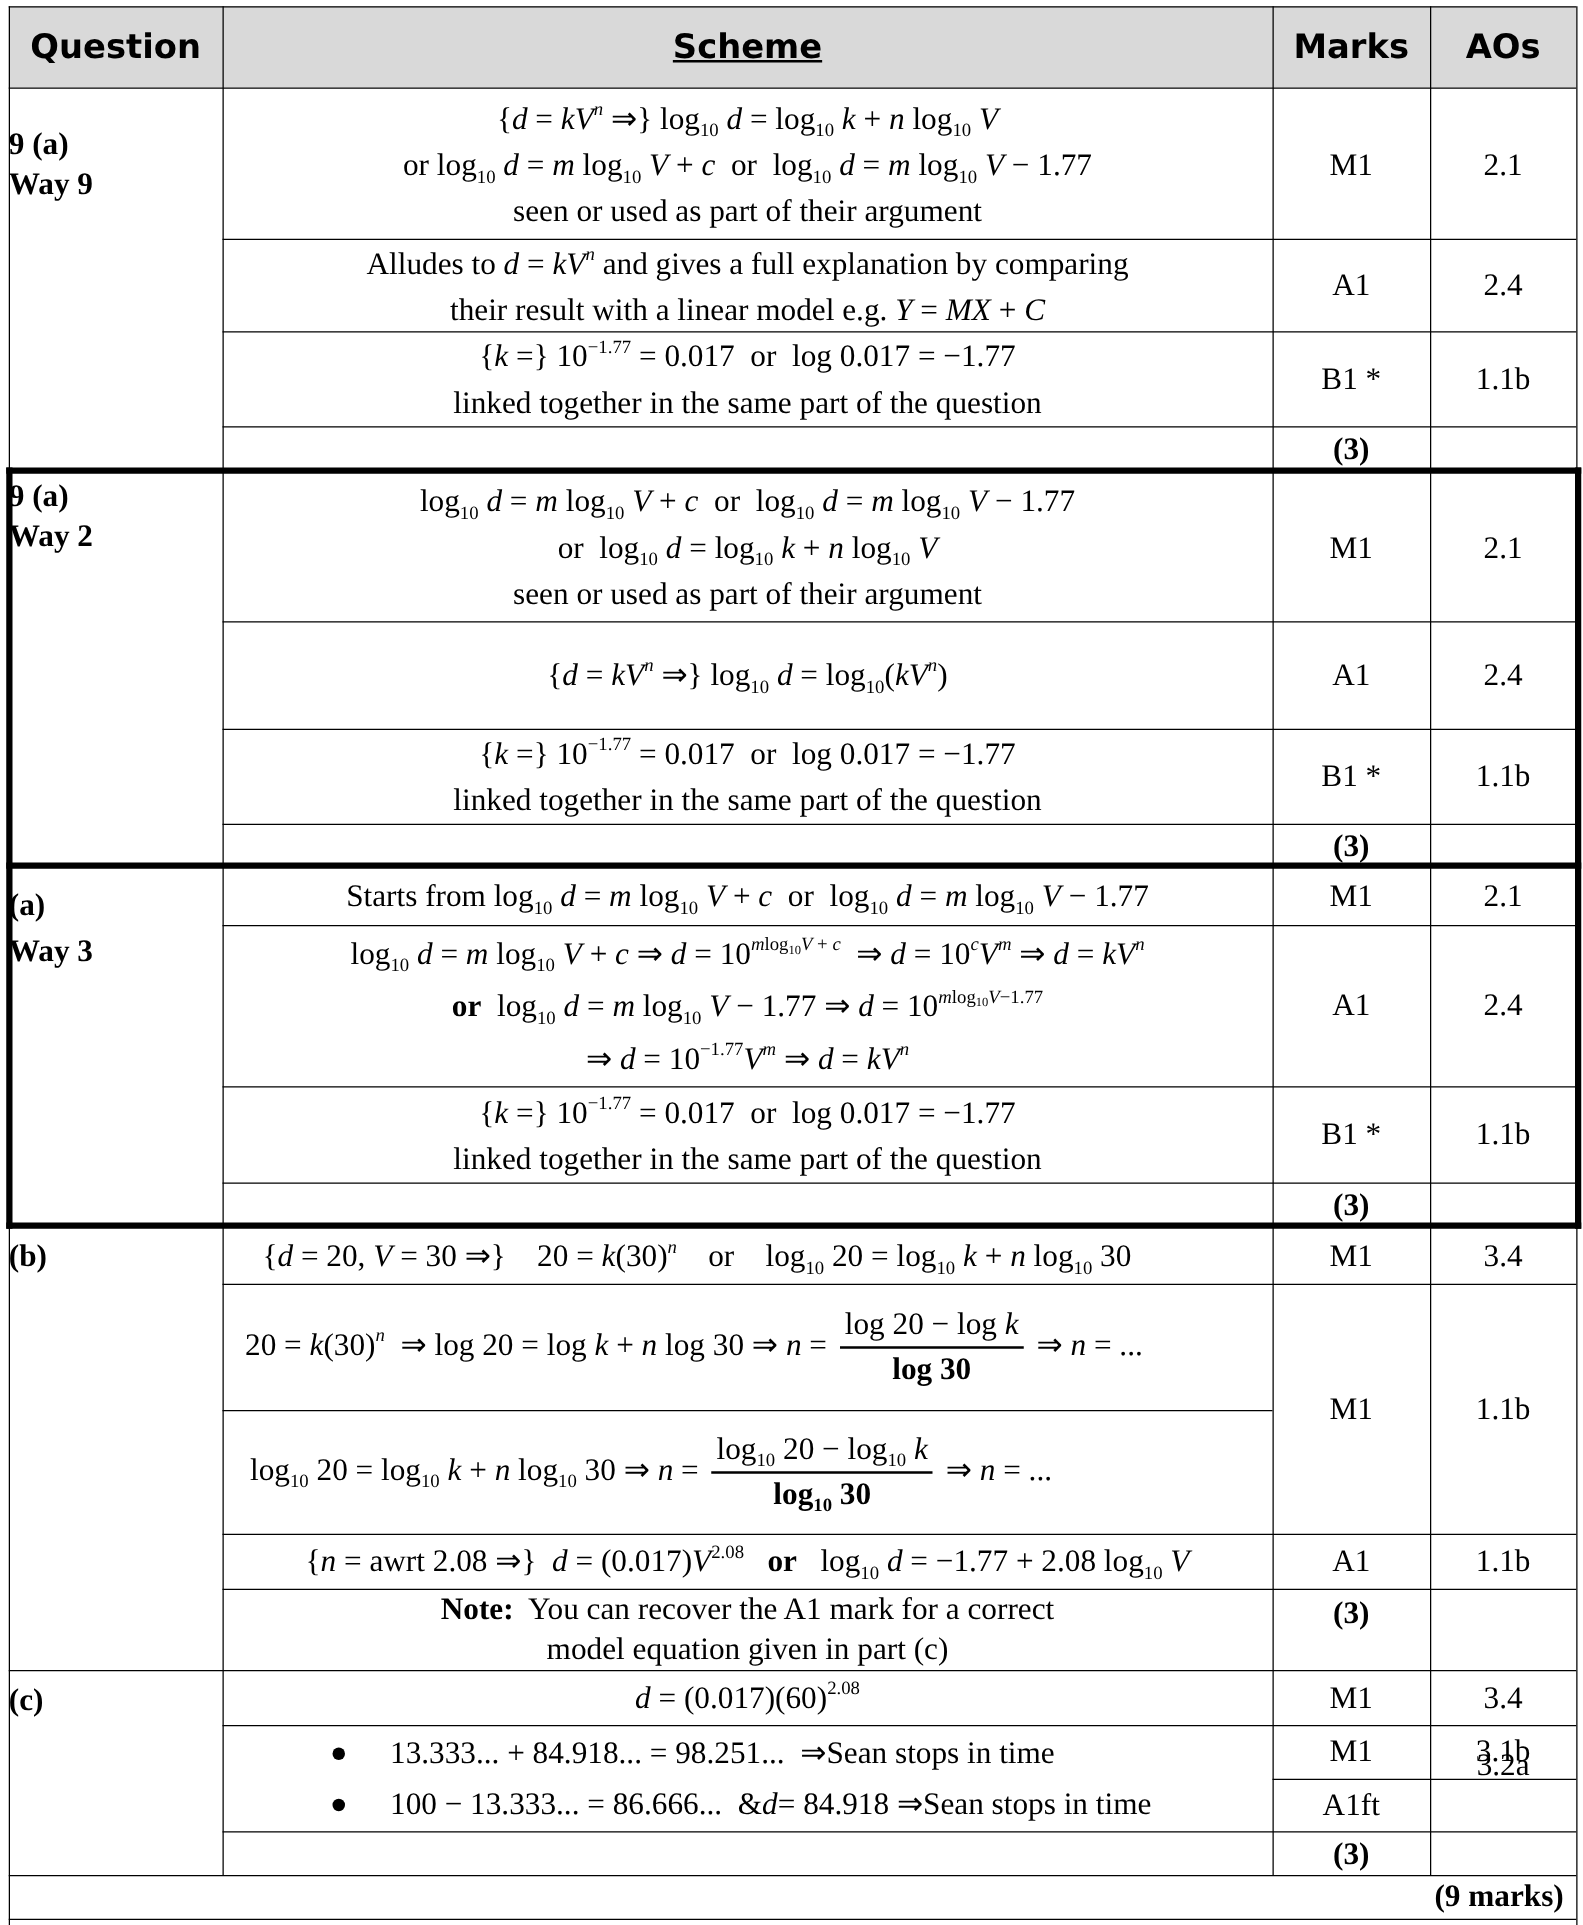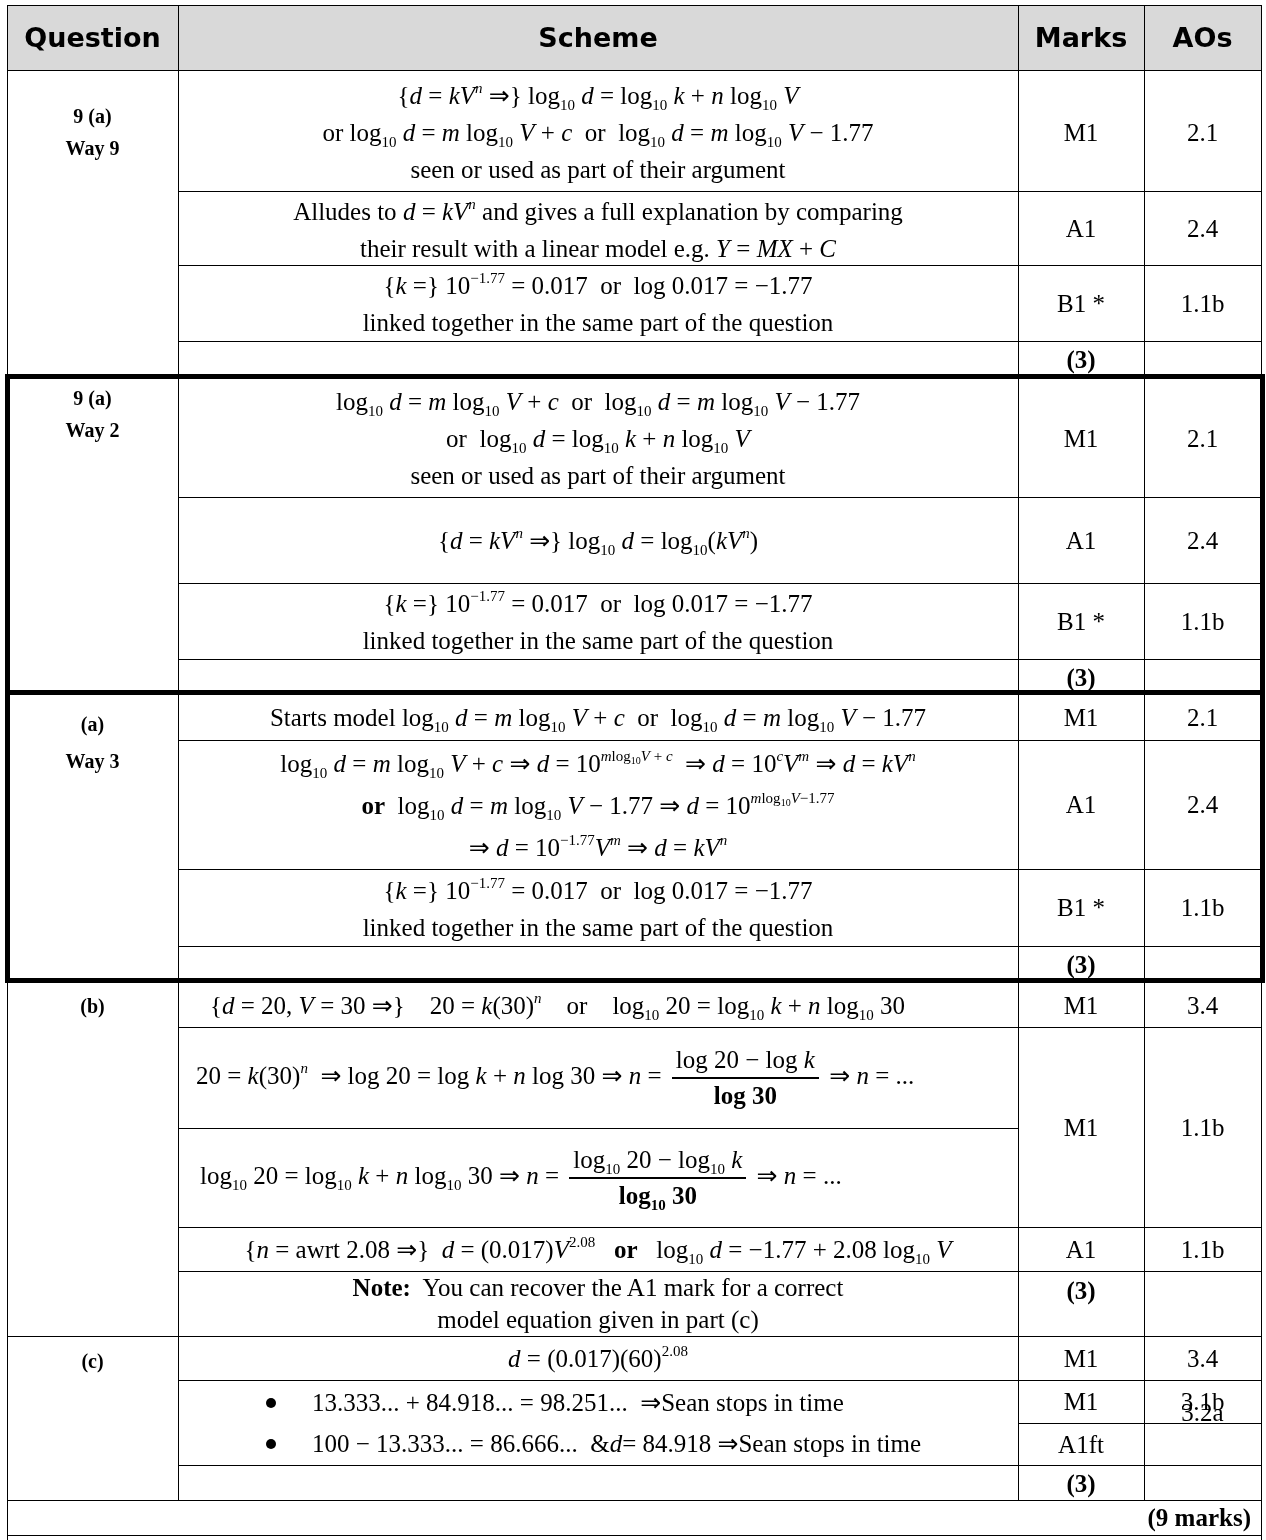--- a/index.html
+++ b/index.html
@@ -7,37 +7,37 @@
          font-family:"Liberation Serif", serif; color:#000; }
   .hline { position:absolute; height:1px; background:#000; }
   .vline { position:absolute; width:1px; background:#000; }
   .thick-h { position:absolute; height:5px; background:#000; }
   .thick-v { position:absolute; width:5px; background:#000; }
   .hdr-bg { position:absolute; left:7px; top:5px; width:1254px; height:65px; background:#d9d9d9; }
   .hdr { position:absolute; top:5px; height:65px; display:flex; align-items:center; justify-content:center;
          font-family:"DejaVu Sans", sans-serif; font-weight:bold; font-size:27px; }
   .cell { position:absolute; display:flex; flex-direction:column; align-items:center; justify-content:center;
           font-size:25px; line-height:37px; text-align:center; white-space:nowrap; }
-  .qcell { position:absolute; font-weight:bold; font-size:20px; line-height:32px; text-align:center; }
+  .qcell { position:absolute; font-weight:bold; font-size:25px; line-height:32px; }
   i { font-style:italic; }
   sub { font-size:15px; vertical-align:-6px; line-height:0; }
   sup { font-size:15px; vertical-align:11px; line-height:0; }
   .frac { display:inline-flex; flex-direction:column; align-items:center; vertical-align:middle; margin:0 4px; }
   .frac .num { border-bottom:2px solid #000; padding:0 4px; line-height:34px; }
   .frac .den { line-height:34px;font-weight:bold; }
   .bold { font-weight:bold; }
   .bullet-line { display:flex; align-items:center; }
   .bullet { display:inline-block; width:10px; height:10px; border-radius:50%; background:#000; margin-right:36px; }
 </style>
 </head>
 <body>
 
 <div class="hdr-bg"></div>
 <div class="hdr" style="left:7px;width:171px;">Question</div>
-<div class="hdr" style="left:178px;width:840px;">Scheme</div>
+<div class="hdr" style="left:178px;width:840px;text-decoration:underline;">Scheme</div>
 <div class="hdr" style="left:1018px;width:126px;">Marks</div>
 <div class="hdr" style="left:1144px;width:117px;">AOs</div>
 
 <div>
   <div class="hline" style="left:7px;top:5px;width:1254px;"></div>
   <div class="hline" style="left:7px;top:70px;width:1254px;"></div>
 
   <div class="vline" style="left:7px;top:5px;height:1535px;"></div>
   <div class="vline" style="left:1261px;top:5px;height:1535px;"></div>
   <div class="vline" style="left:178px;top:5px;height:1495px;"></div>
@@ -126,21 +126,21 @@
 </div>
 <div class="cell" style="left:1018px;top:583px;width:126px;height:76px;">B1 *</div>
 <div class="cell" style="left:1144px;top:583px;width:117px;height:76px;">1.1b</div>
 <div class="cell bold" style="left:1018px;top:659px;width:126px;height:36px;">(3)</div>
 
 <div class="qcell" style="left:7px;top:706px;width:171px;line-height:37px;">
   <div>(a)</div>
     <div>Way 3</div>
 </div>
 <div class="cell" style="left:178px;top:695px;width:840px;height:45px;">
-  <div><span>Starts model</span> log<sub>10</sub> <i>d</i> = <i>m</i> log<sub>10</sub> <i>V</i> + <i>c</i> &nbsp;<span>or</span>&nbsp; log<sub>10</sub> <i>d</i> = <i>m</i> log<sub>10</sub> <i>V</i> − 1.77</div>
+  <div><span>Starts from</span> log<sub>10</sub> <i>d</i> = <i>m</i> log<sub>10</sub> <i>V</i> + <i>c</i> &nbsp;<span>or</span>&nbsp; log<sub>10</sub> <i>d</i> = <i>m</i> log<sub>10</sub> <i>V</i> − 1.77</div>
 </div>
 <div class="cell" style="left:1018px;top:695px;width:126px;height:45px;">M1</div>
 <div class="cell" style="left:1144px;top:695px;width:117px;height:45px;">2.1</div>
 
 <div class="cell" style="left:178px;top:742px;width:840px;height:127px;line-height:42px;">
   <div>log<sub>10</sub> <i>d</i> = <i>m</i> log<sub>10</sub> <i>V</i> + <i>c</i> ⇒ <i>d</i> = 10<sup><i>m</i>log<sub style="font-size:10px;vertical-align:-3px;">10</sub><i>V</i> + <i>c</i></sup> &nbsp;⇒ <i>d</i> = 10<sup><i>c</i></sup><i>V<sup>m</sup></i> ⇒ <i>d</i> = <i>kV<sup>n</sup></i></div>
   <div><span class="bold">or</span>&nbsp; log<sub>10</sub> <i>d</i> = <i>m</i> log<sub>10</sub> <i>V</i> − 1.77 ⇒ <i>d</i> = 10<sup><i>m</i>log<sub style="font-size:10px;vertical-align:-3px;">10</sub><i>V</i>−1.77</sup></div>
   <div>⇒ <i>d</i> = 10<sup>−1.77</sup><i>V<sup>m</sup></i> ⇒ <i>d</i> = <i>kV<sup>n</sup></i></div>
 </div>
 <div class="cell" style="left:1018px;top:740px;width:126px;height:129px;">A1</div>

